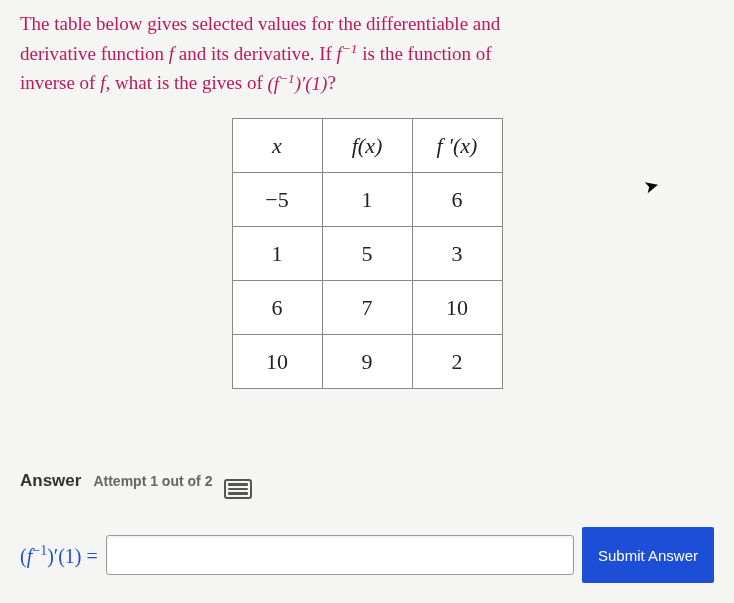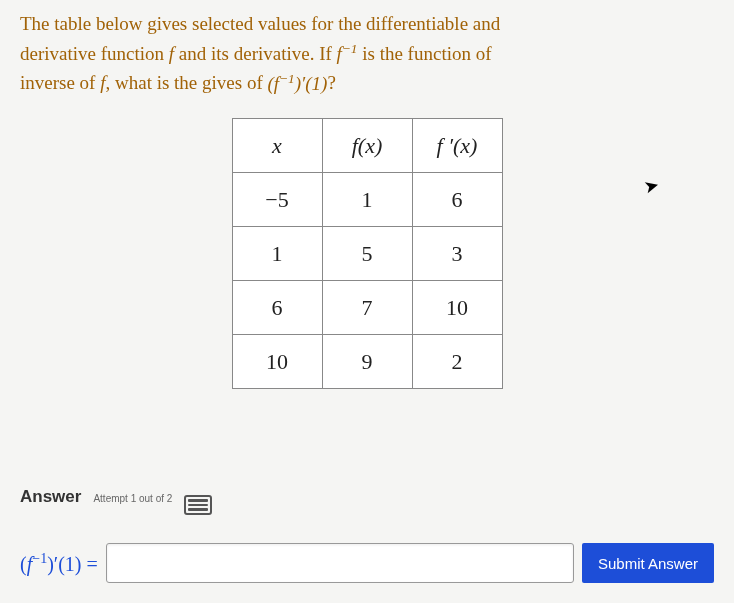--- a/index.html
+++ b/index.html
@@ -8,21 +8,21 @@
       background: #f5f5f3;
       width: 734px;
       height: 603px;
       overflow: hidden;
       position: relative;
     }
     .question {
       padding: 10px 20px 0 20px;
       font-size: 19px;
       line-height: 1.5;
-      color: #a16207;
+      color: #be185d;
     }
     .question .math { font-style: italic; font-family: 'Times New Roman', serif; }
     .sup { font-size: 0.7em; vertical-align: super; }
     .table-wrap {
       display: flex;
       justify-content: center;
       margin-top: 20px;
     }
     table {
       border-collapse: collapse;
@@ -50,21 +50,21 @@
     .answer-header {
       font-family: Arial, sans-serif;
       margin-bottom: 28px;
       display: flex;
       align-items: baseline;
       gap: 12px;
       justify-content: flex-start;
     }
     .answer-left { display: flex; align-items: baseline; gap: 12px; }
     .answer-label { font-weight: bold; font-size: 17px; color: #333; }
-    .attempt { font-size: 10px; color: #666; font-family: Arial, sans-serif; }
+    .attempt { font-size: 14px; color: #666; font-family: Arial, sans-serif; font-weight: bold; }
     .answer-row {
       display: flex;
       align-items: center;
       gap: 8px;
     }
     .answer-prefix {
       font-family: 'Times New Roman', serif;
       font-size: 20px;
       color: #1d4ed8;
       white-space: nowrap;
@@ -77,21 +77,21 @@
       background: #fff;
       box-shadow: inset 0 1px 3px rgba(0,0,0,0.08);
       padding: 0 10px;
       font-size: 18px;
       font-family: 'Times New Roman', serif;
     }
     .submit-btn {
       background: #1d4ed8;
       color: #fff;
       border: none;
-      height: 40px;
+      height: 56px;
       padding: 12px 16px;
       font-size: 15px;
       font-family: Arial, sans-serif;
       cursor: pointer;
       border-radius: 2px;
     }
     .keyboard-icon {
       width: 28px; height: 20px;
       border: 2px solid #555;
       border-radius: 3px;

